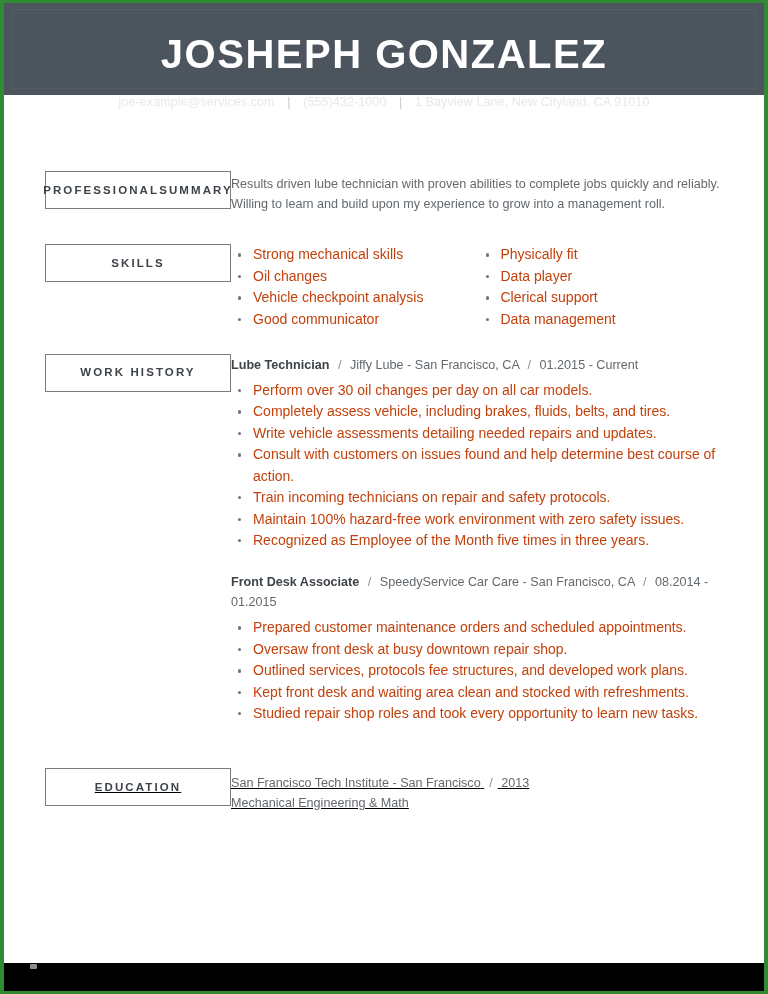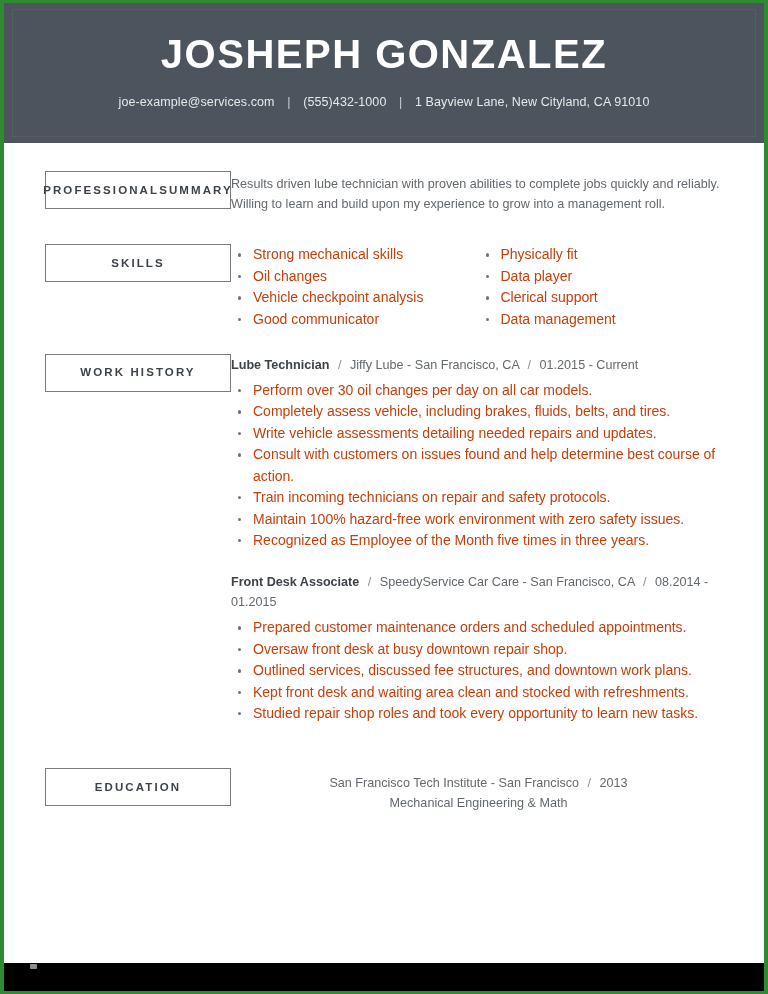--- a/index.html
+++ b/index.html
@@ -23,21 +23,21 @@
     border-bottom: 3px solid #2f8a32;
     overflow: hidden;
   }
 
   
   .header {
     position: absolute;
     left: 0;
     right: 0;
     top: 0;
-    height: 140px;
+    height: 92px;
     background: #4c555e;
     box-sizing: border-box;
     padding-top: 26px;
     text-align: center;
   }
   .header-inner-line {
     position: absolute;
     left: 8px;
     right: 8px;
     top: 6px;
@@ -171,27 +171,26 @@
     color: #3d4348;
   }
   .job-head .slash {
     display: inline-block;
     padding: 0 5px;
     color: #8a8f94;
   }
   .job .bullets li { line-height: 21.4px; }
 
   
-  .sec-edu { margin-top: 44px; }
+  .sec-edu { margin-top: 44px; text-decoration: underline; }
   .sec-edu .body-col { padding-top: 6px; }
   .edu-line {
     font-size: 12.6px;
     line-height: 19.6px;
     color: #63696e;
-    text-align: center;
   }
   .edu-line .slash {
     display: inline-block;
     padding: 0 5px;
     color: #8a8f94;
   }
 
   
   .footer-bar {
     position: absolute;
@@ -301,21 +300,21 @@
           <div class="job-head">
             <span class="job-title">Front Desk Associate</span>
             <span class="slash">/</span>
             <span>SpeedyService Car Care - San Francisco, CA</span>
             <span class="slash">/</span>
             <span>08.2014 - 01.2015</span>
           </div>
           <ul class="bullets">
             <li>Prepared customer maintenance orders and scheduled appointments.</li>
             <li>Oversaw front desk at busy downtown repair shop.</li>
-            <li>Outlined services, discussed fee structures, and downtown work plans.</li>
+            <li>Outlined services, protocols fee structures, and developed work plans.</li>
             <li>Kept front desk and waiting area clean and stocked with refreshments.</li>
             <li>Studied repair shop roles and took every opportunity to learn new tasks.</li>
           </ul>
         </div>
 
       </div>
     </div>
 
     <div class="section sec-edu">
       <div class="label-col">

